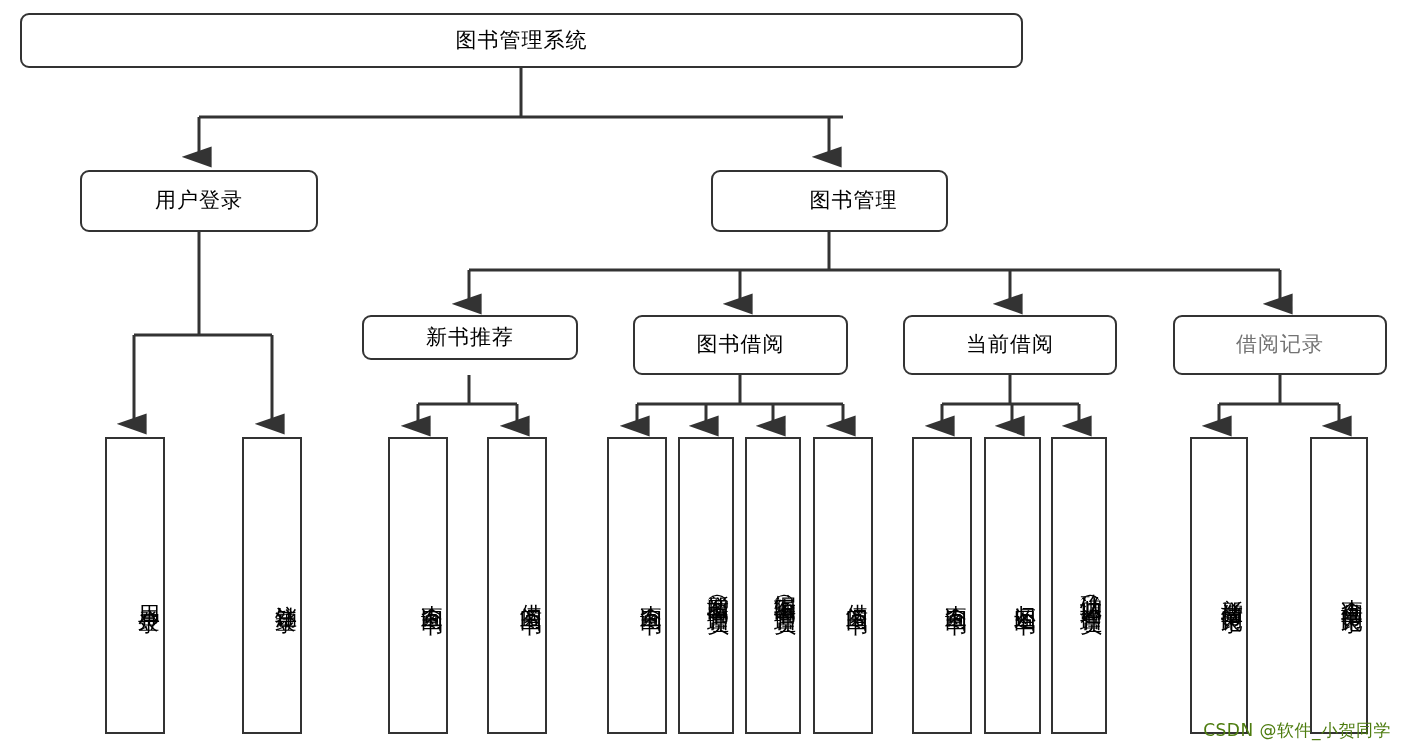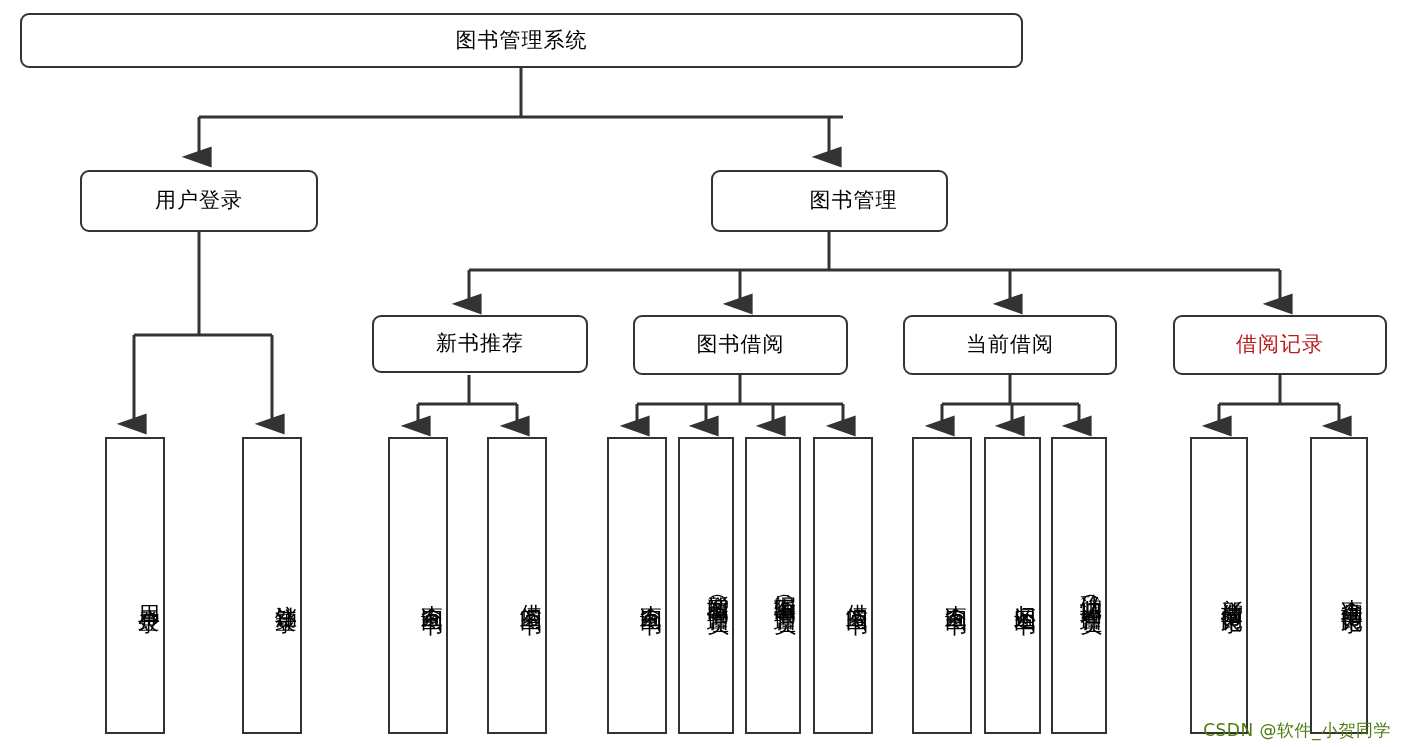--- a/index.html
+++ b/index.html
@@ -131,30 +131,30 @@
     <span class="lbl">图书管理系统</span>
   </div>
 
   <div class="node horiz" style="left: 80px; top: 170px; width: 238px; height: 62px; border-color: rgb(51, 51, 51); background: rgb(255, 255, 255); color: rgb(0, 0, 0);">
     <span class="lbl">用户登录</span>
   </div>
   <div class="node horiz" style="left: 711px; top: 170px; width: 237px; height: 62px; border-color: rgb(51, 51, 51); background: rgb(255, 255, 255); color: rgb(0, 0, 0); padding-left: 48px;">
     <span class="lbl">图书管理</span>
   </div>
 
-  <div class="node horiz" style="left: 372px; top: 315px; width: 216px; height: 58px; border-color: rgb(51, 51, 51); background: rgb(255, 255, 255); color: rgb(0, 0, 0);">
+  <div class="node horiz" style="left: 362px; top: 315px; width: 216px; height: 45px; border-color: rgb(51, 51, 51); background: rgb(255, 255, 255); color: rgb(0, 0, 0);">
     <span class="lbl">新书推荐</span>
   </div>
   <div class="node horiz" style="left: 633px; top: 315px; width: 215px; height: 60px; border-color: rgb(51, 51, 51); background: rgb(255, 255, 255); color: rgb(0, 0, 0);">
     <span class="lbl">图书借阅</span>
   </div>
   <div class="node horiz" style="left: 903px; top: 315px; width: 214px; height: 60px; border-color: rgb(51, 51, 51); background: rgb(255, 255, 255); color: rgb(0, 0, 0);">
     <span class="lbl">当前借阅</span>
   </div>
-  <div class="node horiz" style="left: 1173px; top: 315px; width: 214px; height: 60px; border-color: rgb(51, 51, 51); background: rgb(255, 255, 255); color: #b91c1c;">
+  <div class="node horiz" style="left: 1173px; top: 315px; width: 214px; height: 60px; border-color: rgb(51, 51, 51); background: rgb(255, 255, 255); color: #737373;">
     <span class="lbl">借阅记录</span>
   </div>
 
   <div class="node vert" style="left: 105px; top: 437px; width: 60px; height: 297px; border-color: rgb(51, 51, 51); background: rgb(255, 255, 255); color: rgb(0, 0, 0);">
     <span class="lbl">用户登录</span>
   </div>
   <div class="node vert" style="left: 242px; top: 437px; width: 60px; height: 297px; border-color: rgb(51, 51, 51); background: rgb(255, 255, 255); color: rgb(0, 0, 0);">
     <span class="lbl">注销登录</span>
   </div>
   <div class="node vert" style="left: 388px; top: 437px; width: 60px; height: 297px; border-color: rgb(51, 51, 51); background: rgb(255, 255, 255); color: rgb(0, 0, 0);">

